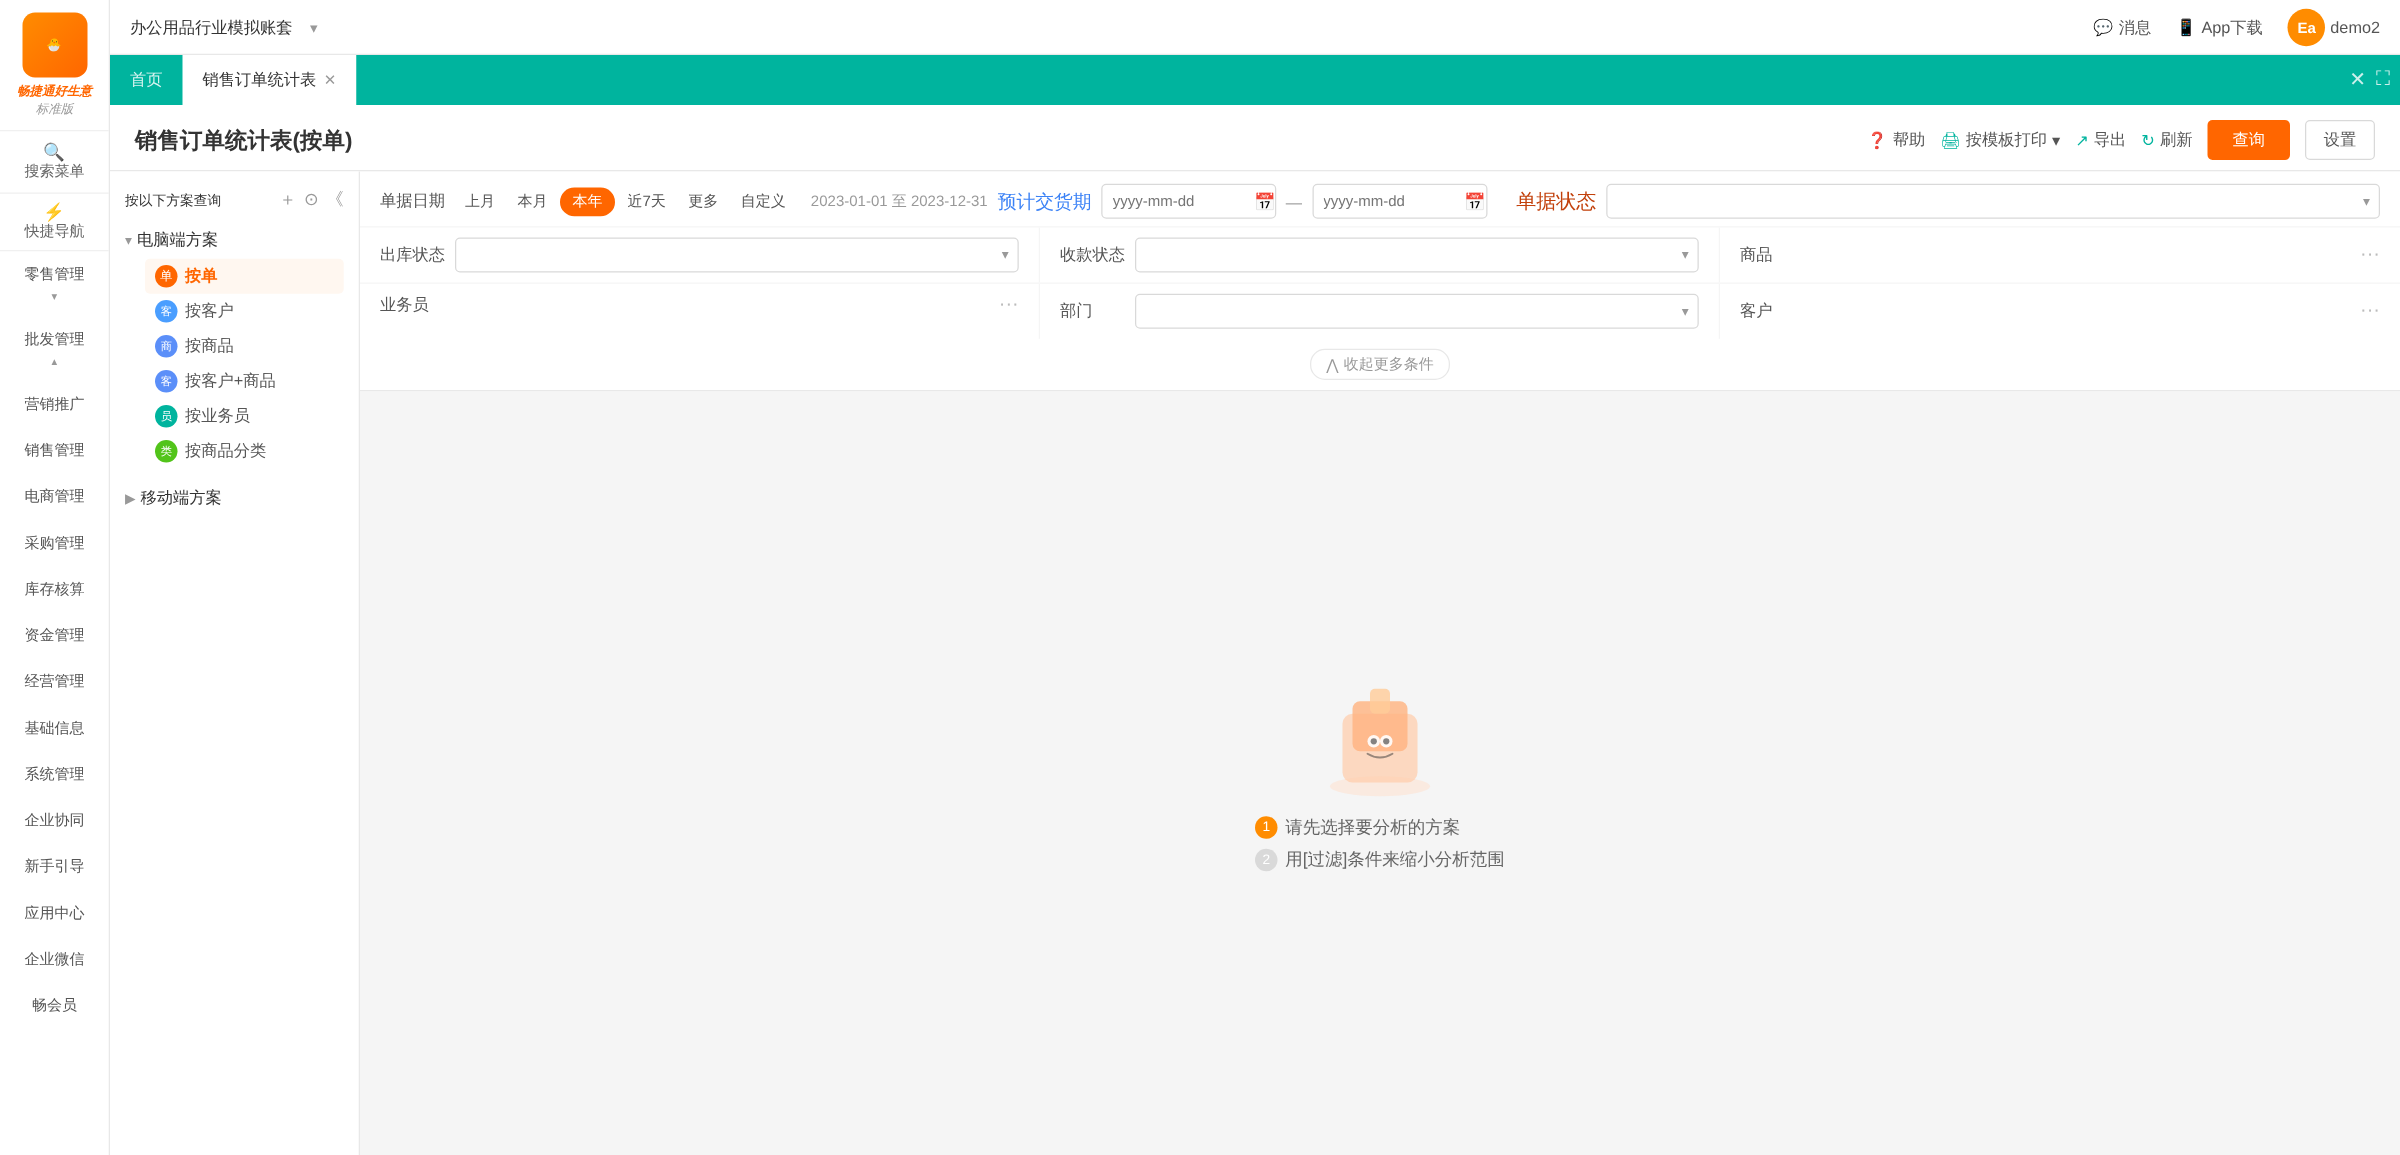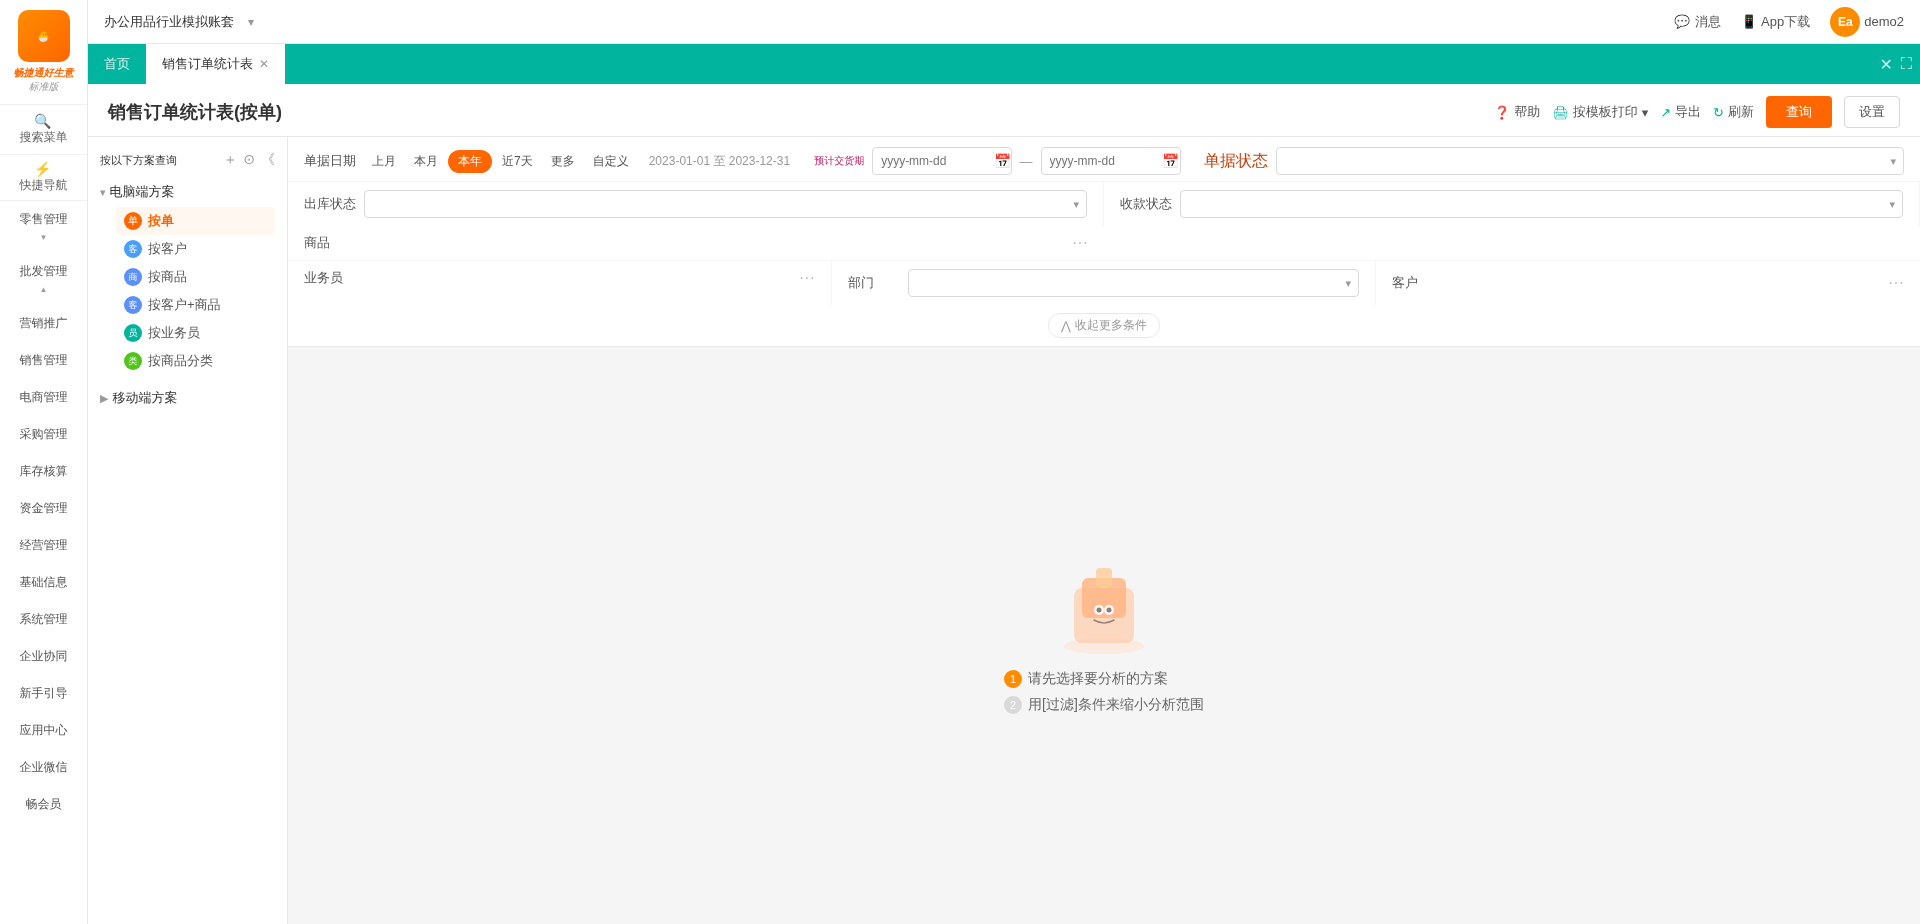--- a/index.html
+++ b/index.html
@@ -289,40 +289,40 @@
               <button style="padding:3px 8px;font-size:12px;border:none;background:transparent;cursor:pointer;color:#555;">上月</button>
               <button style="padding:3px 8px;font-size:12px;border:none;background:transparent;cursor:pointer;color:#555;">本月</button>
               <button style="padding:3px 10px;font-size:12px;border:none;background:#ff6600;color:#fff;border-radius:12px;cursor:pointer;">本年</button>
               <button style="padding:3px 8px;font-size:12px;border:none;background:transparent;cursor:pointer;color:#555;">近7天</button>
               <button style="padding:3px 8px;font-size:12px;border:none;background:transparent;cursor:pointer;color:#555;">更多</button>
               <button style="padding:3px 8px;font-size:12px;border:none;background:transparent;cursor:pointer;color:#555;">自定义</button>
             </div>
             <span style="font-size:12px;color:#999;margin-left:4px;">2023-01-01 至 2023-12-31</span>
 
             <div style="margin-left:auto;display:flex;align-items:center;gap:8px;">
-              <span style="font-size:10px;color:#be185d;white-space:nowrap;margin-left:16px;">预计交货期</span>
+              <span style="font-size:15px;color:#3b82f6;white-space:nowrap;">预计交货期</span>
               <input type="text" style="height: 28px; border: 1px solid rgb(217, 217, 217); border-radius: 4px; padding: 0px 28px 0px 8px; font-size: 12px; color: rgb(153, 153, 153); background: rgb(255, 255, 255); width: 140px;" placeholder="yyyy-mm-dd">
               <span style="color:#ff6600;font-size:14px;margin-left:-26px;cursor:pointer;">📅</span>
               <span style="color:#999;">—</span>
               <input type="text" style="height: 28px; border: 1px solid rgb(217, 217, 217); border-radius: 4px; padding: 0px 28px 0px 8px; font-size: 12px; color: rgb(153, 153, 153); background: rgb(255, 255, 255); width: 140px;" placeholder="yyyy-mm-dd">
               <span style="color:#ff6600;font-size:14px;margin-left:-26px;cursor:pointer;">📅</span>
             </div>
 
             <div style="margin-left:16px;display:flex;align-items:center;gap:8px;flex:1;">
               <span style="font-size:16px;color:#c2410c;white-space:nowrap;">单据状态</span>
               <div style="flex:1;position:relative;">
                 <select style="width:100%;height:28px;border:1px solid #d9d9d9;border-radius:4px;padding:0 24px 0 8px;font-size:12px;color:#555;background:#fff;appearance:none;">
                   <option></option>
                 </select>
                 <span style="position:absolute;right:8px;top:50%;transform:translateY(-50%);font-size:11px;color:#999;pointer-events:none;">▾</span>
               </div>
             </div>
           </div>
 
-          <div style="display:grid;grid-template-columns:1fr 1fr;border-bottom:1px solid #f5f5f5;">
+          <div style="display:grid;grid-template-columns:1fr 1fr 1fr;border-bottom:1px solid #f5f5f5;">
             <div style="display:flex;align-items:center;padding:8px 16px;gap:8px;border-right:1px solid #f5f5f5;">
               <span style="font-size:13px;color:#555;white-space:nowrap;min-width:52px;">出库状态</span>
               <div style="flex:1;position:relative;">
                 <select style="width:100%;height:28px;border:1px solid #d9d9d9;border-radius:4px;padding:0 24px 0 8px;font-size:12px;color:#555;background:#fff;appearance:none;">
                   <option></option>
                 </select>
                 <span style="position:absolute;right:8px;top:50%;transform:translateY(-50%);font-size:11px;color:#999;pointer-events:none;">▾</span>
               </div>
             </div>
             <div style="display:flex;align-items:center;padding:8px 16px;gap:8px;border-right:1px solid #f5f5f5;">

